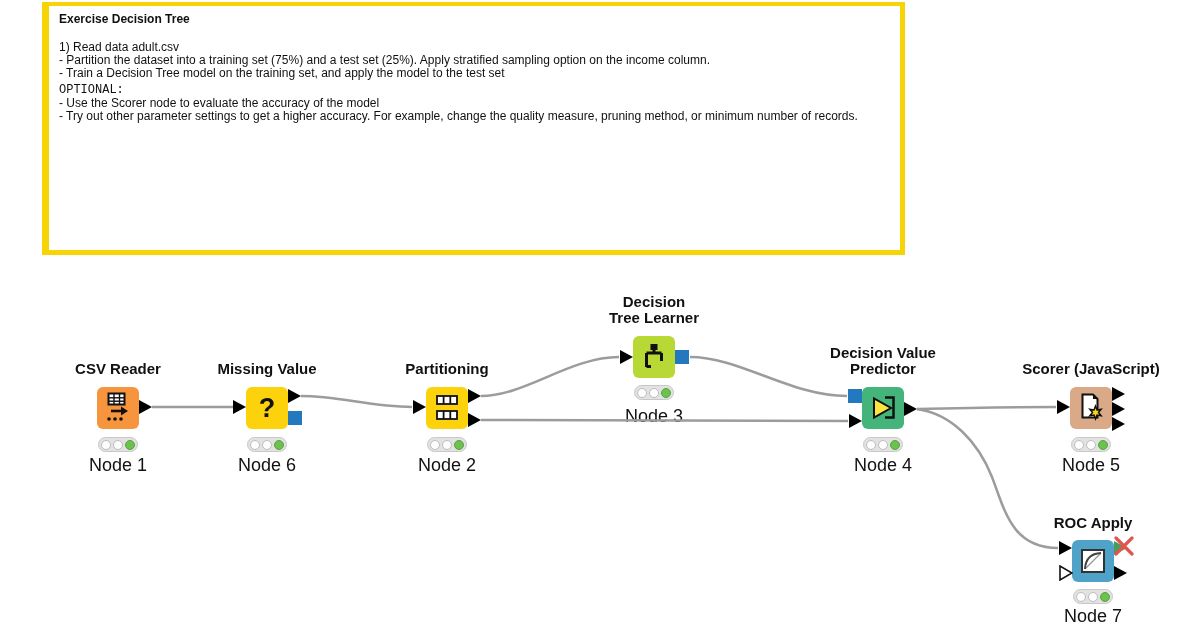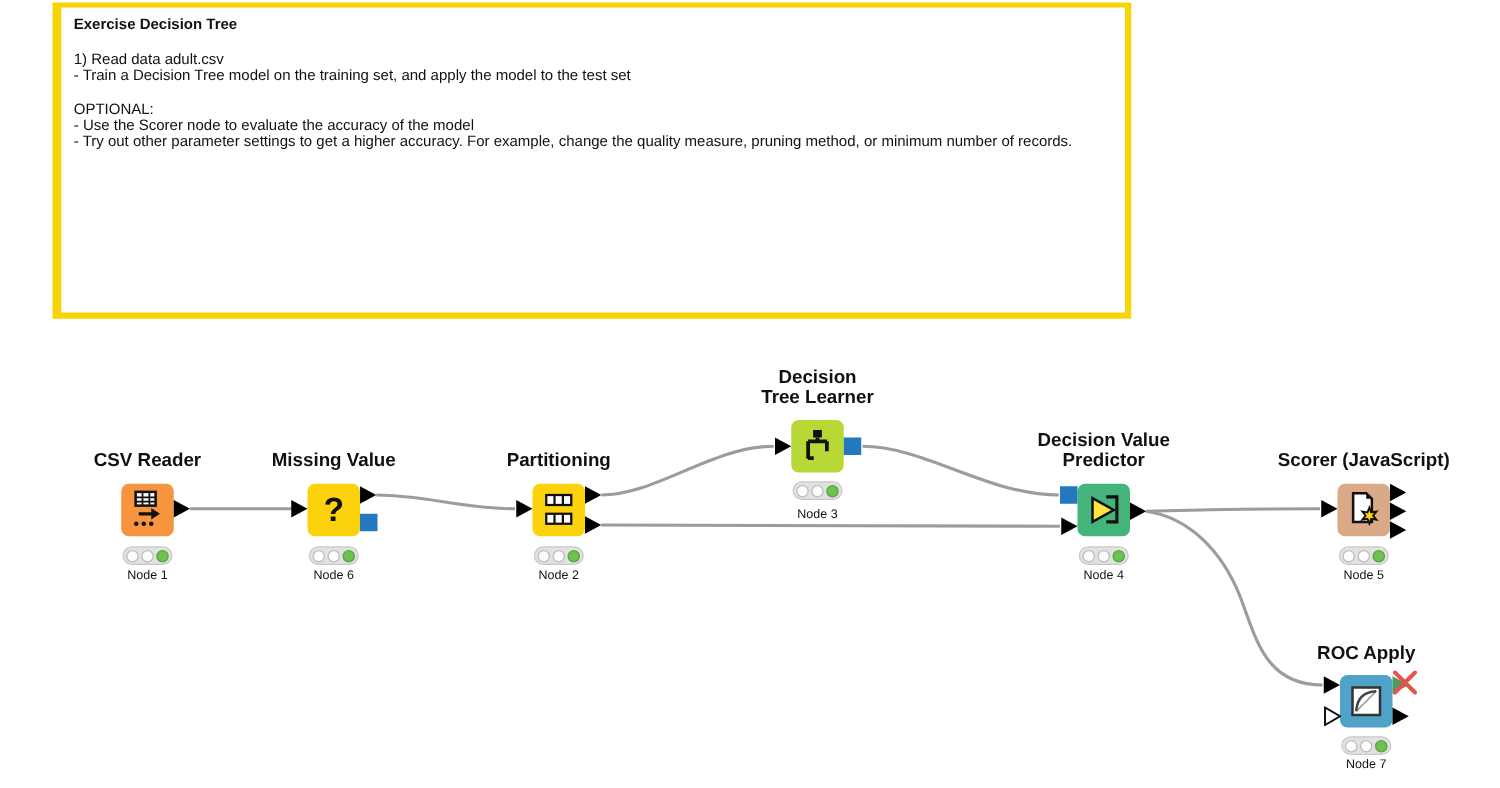--- a/index.html
+++ b/index.html
@@ -6,35 +6,35 @@
   .canvas{position:relative;width:1200px;height:630px;background:#ffffff;
     font-family:"Liberation Sans",sans-serif;overflow:hidden;color:#111;}
 
   
   .annotation{position:absolute;left:42px;top:2px;width:863px;height:253px;
     box-sizing:border-box;background:#fff;z-index:0;
     border-style:solid;border-color:var(--annotation-yellow);
     border-width:4px 5px 5px 7px;padding:6px 10px;}
   .ann-title{font-size:12px;font-weight:bold;margin-bottom:15px;}
   .ann-line{font-size:12px;line-height:13px;white-space:nowrap;}
-  .ann-line.gap{margin-top:14px;}
+  .ann-line.gap{margin-top:4px;font-family:Liberation Mono, monospace;}
 
   
   .connections{position:absolute;left:0;top:0;z-index:3;pointer-events:none;}
   .conn{fill:none;stroke:var(--connection-gray);stroke-width:2.5;}
 
   
   .node{position:absolute;width:42px;height:42px;}
   .square{position:absolute;left:0;top:0;width:42px;height:42px;border-radius:6px;z-index:4;}
   .icon{position:absolute;left:0;top:0;z-index:5;}
   .node-title{position:absolute;width:180px;left:50%;transform:translateX(-50%);
     text-align:center;font-size:15px;font-weight:bold;line-height:16px;
     white-space:pre-line;z-index:4;}
   .node-id{position:absolute;width:110px;left:50%;transform:translateX(-50%);
-    text-align:center;font-size:10px;z-index:2;}
+    text-align:center;font-size:18px;z-index:2;}
   .lights{position:absolute;left:50%;transform:translateX(-50%);width:40px;height:15px;
     box-sizing:border-box;background:#E2E2E2;border:1px solid #C8C8C8;border-radius:8px;
     display:flex;align-items:center;justify-content:space-between;padding:0 2px;z-index:4;}
   .dot{width:10px;height:10px;border-radius:50%;background:#FDFDFD;
     border:1px solid #BDBDBD;box-sizing:border-box;}
   .dot.green{background:var(--status-green);border-color:#58A33F;}
 
   
   .tri{position:absolute;width:0;height:0;z-index:4;
     border-top:7px solid transparent;border-bottom:7px solid transparent;
@@ -53,20 +53,21 @@
     <path class="conn" d="M481,396 C525,396 570,357 619,357"></path>
     <path class="conn" d="M481,420 L848,421"></path>
     <path class="conn" d="M690,357 C740,357 790,396 847,396"></path>
     <path class="conn" d="M917,409 C955,408 1010,407 1056,407"></path>
     <path class="conn" d="M917,409 C952,414 978,442 992,477 C1005,511 1012,548 1058,548"></path>
   </svg>
 
   <div class="annotation">
     <div class="ann-title">Exercise Decision Tree</div>
     <div class="ann-line">1) Read data adult.csv</div>
+    <div class="ann-line">- Partition the dataset into a training set (75%) and a test set (25%). Apply stratified sampling option on the income column.</div>
     <div class="ann-line">- Train a Decision Tree model on the training set, and apply the model to the test set</div>
     <div class="ann-line gap">OPTIONAL:</div>
     <div class="ann-line">- Use the Scorer node to evaluate the accuracy of the model</div>
     <div class="ann-line">- Try out other parameter settings to get a higher accuracy. For example, change the quality measure, pruning method, or minimum number of records.</div>
   </div>
 
   <div class="node" style="left:97px;top:387px">
     <div class="node-title" style="top:-26px">CSV Reader</div>
     <div class="square" style="background:var(--node-orange)">
       <svg class="icon" width="42" height="42" viewBox="0 0 42 42">

